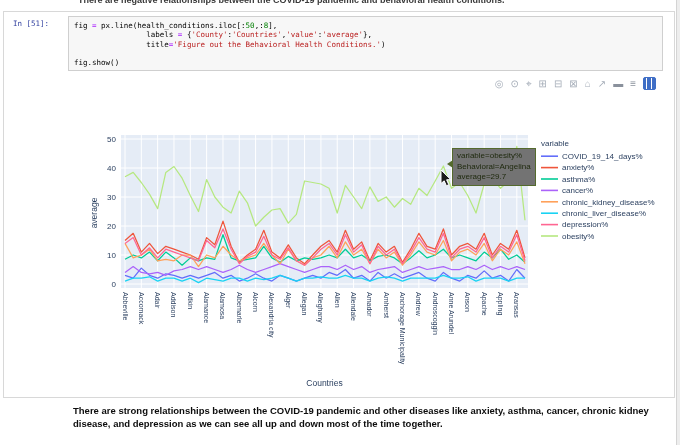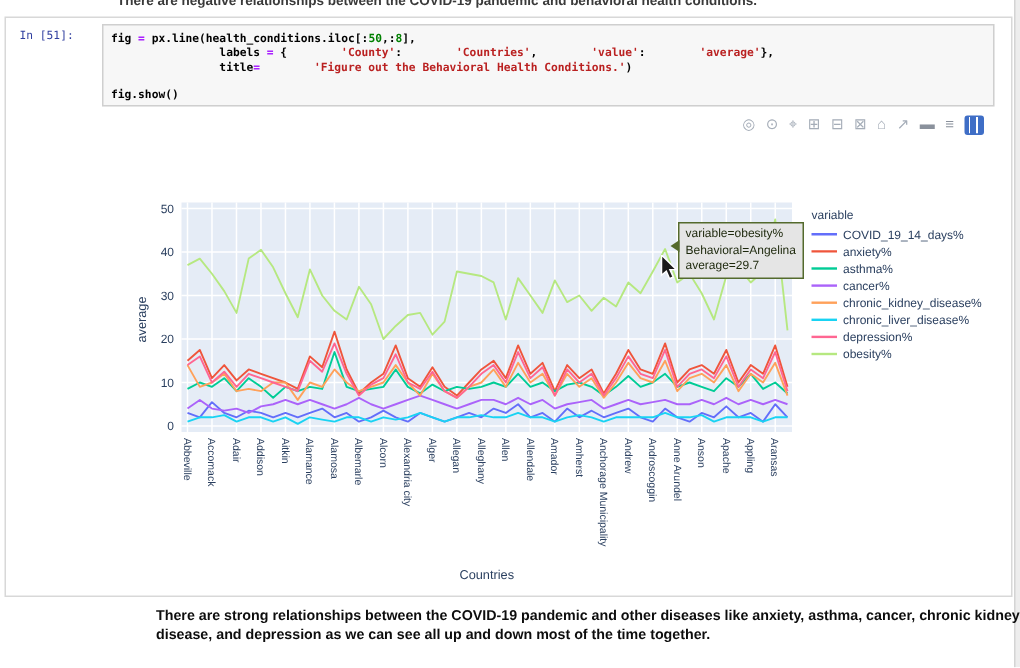--- a/index.html
+++ b/index.html
@@ -13,46 +13,46 @@
 
   
   .cell-box{position:absolute;left:3px;top:11px;width:672px;height:387px;
             border:1px solid #d8d8d8;background:#fff;box-sizing:border-box;}
   .right-strip{position:absolute;right:0;top:0;width:3px;height:445px;background:#ededed;
                border-left:1px solid #d4d4d4;}
 
   .prompt{position:absolute;left:13px;top:19px;font-family:"DejaVu Sans Mono",monospace;
           font-size:7.5px;color:#303F9F;white-space:nowrap;}
   .code-box{position:absolute;left:68px;top:16px;width:595px;height:55px;background:#f7f7f7;
-            border:1px solid #cfcfcf;box-sizing:border-box;padding:4px 5px;overflow:hidden;font-weight:bold;}
+            border:1px solid #cfcfcf;box-sizing:border-box;padding:4px 5px;overflow:hidden;}
   .code-box pre{margin:0;font-family:"DejaVu Sans Mono",monospace;font-size:7.5px;
                 line-height:9.3px;color:#000;}
-  .tk-o{color:#AA22FF;} .tk-s{color:#BA2121;margin-left:36px;} .tk-n{color:#008000;}
+  .tk-o{color:#AA22FF;} .tk-s{color:#BA2121;} .tk-n{color:#008000;}
 
   
   .modebar{position:absolute;top:77px;right:24px;display:flex;align-items:center;gap:7px;
            color:#a5adb8;font-size:10px;}
   .mb{cursor:pointer;line-height:1;}
   .mb-dark{color:#8a919c;}
   .mb-logo{width:11px;height:11px;border-radius:2px;
            background:repeating-linear-gradient(90deg,#3f6ec6 0 2px,#ffffff 2px 3px,#3f6ec6 3px 5px);
            background-color:#3f6ec6;border:1px solid #3f6ec6;}
 
   
   .chart-title{position:absolute;left:100px;top:97px;font-size:11px;color:#2a3f5f;}
   svg.chart{position:absolute;left:0;top:95px;}
 
-  .tooltip{position:absolute;left:452px;top:148px;background:#e5e5e5;border:1px solid #546a2d;
+  .tooltip{position:absolute;left:452px;top:148px;background:#737373;border:1px solid #546a2d;
            color:#1d280c;font-size:8px;line-height:10.5px;padding:2px 4px;white-space:nowrap;z-index:5;}
   .tooltip::before{content:"";position:absolute;left:-6px;top:11px;border-top:4px solid transparent;
            border-bottom:4px solid transparent;border-right:6px solid #546a2d;}
   .cursor{position:absolute;left:440px;top:170px;z-index:6;}
 
   .conclusion{position:absolute;left:73px;top:405px;width:577px;font-weight:bold;
-              font-size:9.5px;line-height:12.5px;color:#0d0d0d;margin-left:31px;}
+              font-size:9.5px;line-height:12.5px;color:#0d0d0d;}
 </style>
 </head>
 <body>
 
 <div class="screen">
 
   <div class="top-sliver">
     <span>There are negative relationships between the COVID-19 pandemic and behavioral health conditions.</span>
   </div>
 

